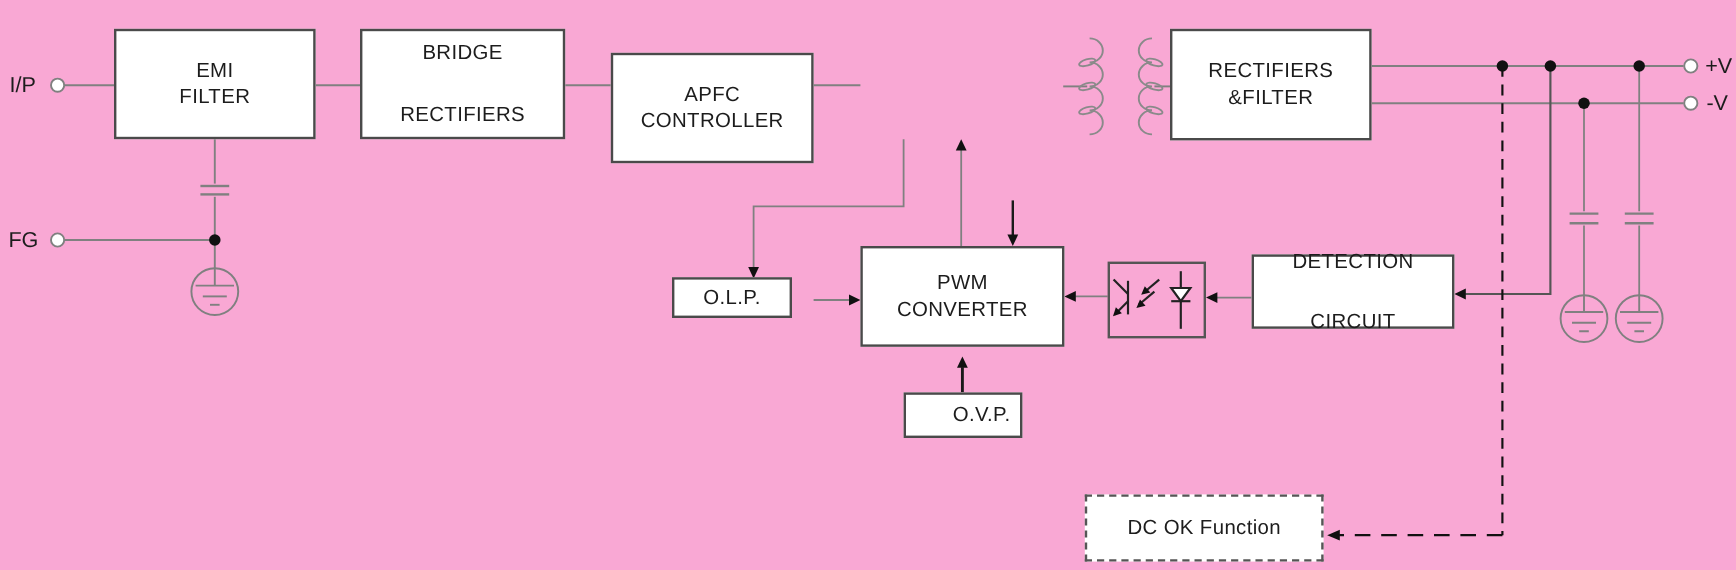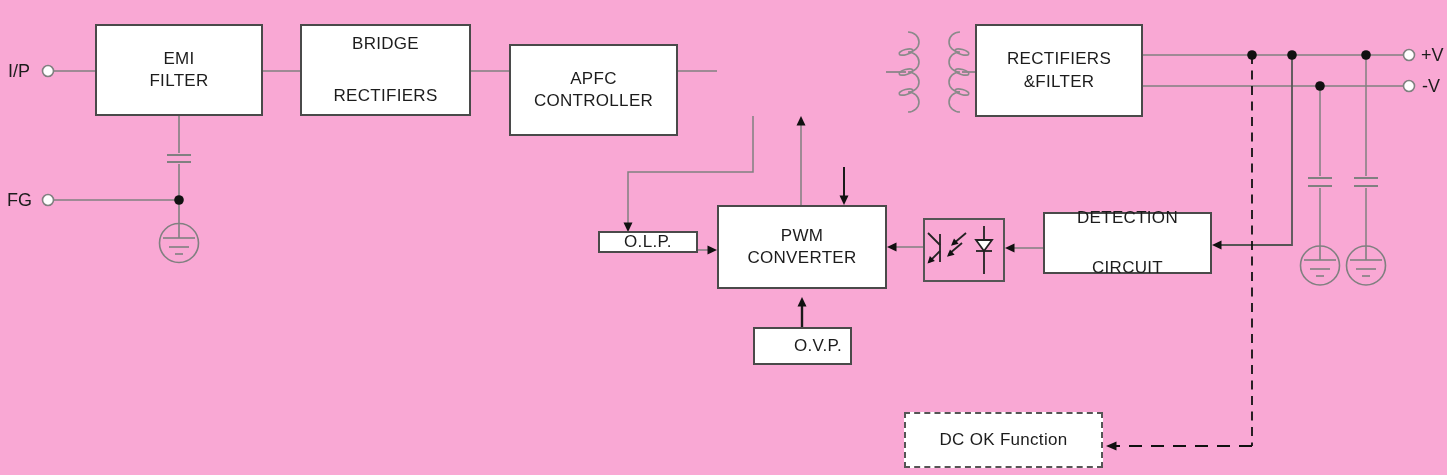--- a/index.html
+++ b/index.html
@@ -190,21 +190,21 @@
     <div>CONTROLLER</div>
   </div>
 
 
   <div class="box" style="left:975px;top:24px;width:168px;height:93px;">
     <div>RECTIFIERS</div>
     <div>&amp;FILTER</div>
   </div>
 
 
-  <div class="box" style="left:598px;top:231px;width:100px;height:22px;">
+  <div class="box" style="left:560px;top:231px;width:100px;height:34px;">
     <div>O.L.P.</div>
   </div>
 
   <div class="box" style="left:717px;top:205px;width:170px;height:84px;">
     <div>PWM</div>
     <div>CONVERTER</div>
   </div>
 
   <div class="box" style="left:753px;top:327px;width:99px;height:38px;padding-left:31px;">
     <div>O.V.P.</div>

